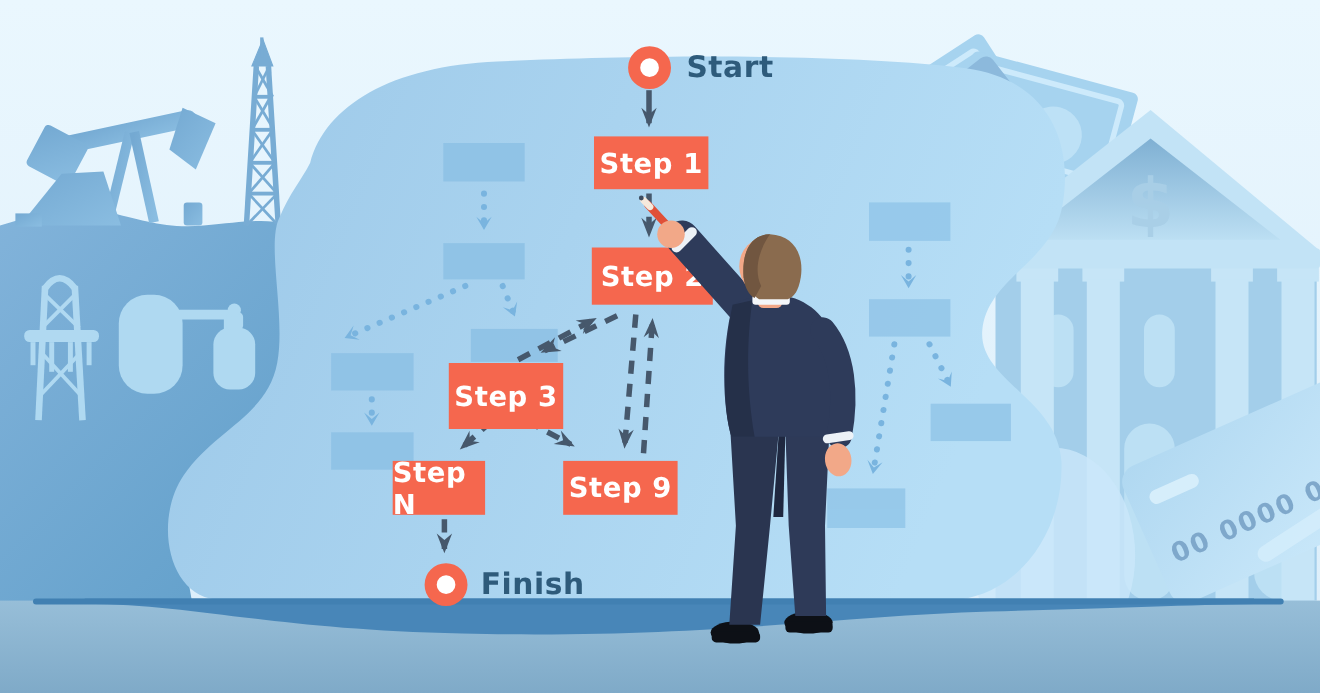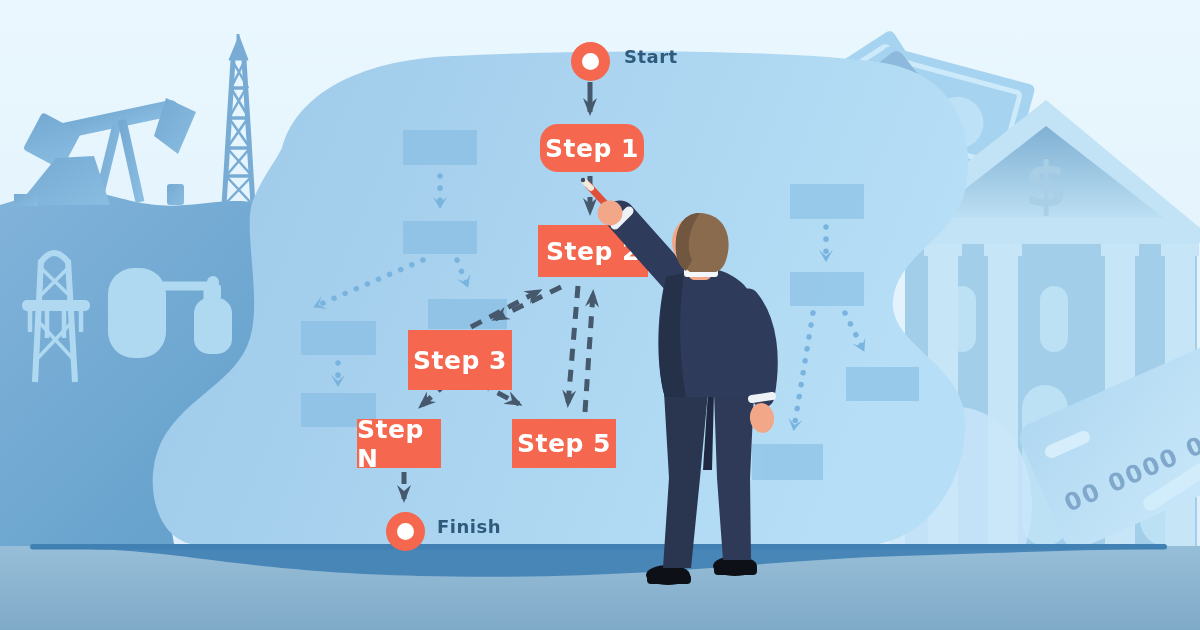--- a/index.html
+++ b/index.html
@@ -12,23 +12,23 @@
   .layer{position:absolute;left:0;top:0;width:1200px;height:630px;}
   .step-box{
     position:absolute;display:flex;align-items:center;justify-content:center;
     background:#F5674E;color:#fff;font-weight:bold;font-size:25px;letter-spacing:.5px;
   }
   .ring{
     position:absolute;width:17px;height:17px;border:11px solid #F5674E;
     border-radius:50%;background:#fff;
   }
   .node-label{
-    position:absolute;color:#2E5B7B;font-weight:bold;font-size:18px;letter-spacing:.5px;
+    position:absolute;color:#2E5B7B;font-weight:bold;font-size:27px;letter-spacing:.5px;
   }
-  #step1{left:540px;top:124px;width:104px;height:48px;border-radius:18px;}
+  #step1{left:540px;top:124px;width:104px;height:48px;}
   #step2{left:538px;top:225px;width:110px;height:52px;}
   #step3{left:408px;top:330px;width:104px;height:60px;}
   #stepN{left:357px;top:419px;width:84px;height:49px;}
   #step4{left:512px;top:419px;width:104px;height:49px;}
   #start-ring{left:571px;top:42px;}
   #finish-ring{left:386px;top:512px;}
   #start-label{left:624px;top:46px;}
   #finish-label{left:437px;top:516px;}
 </style>
 </head>
@@ -244,21 +244,21 @@
       </g>
     </g>
   </svg>
 
   <div class="ring" id="start-ring"></div>
   <div class="node-label" id="start-label">Start</div>
   <div class="step-box" id="step1">Step 1</div>
   <div class="step-box" id="step2">Step 2</div>
   <div class="step-box" id="step3">Step 3</div>
   <div class="step-box" id="stepN">Step N</div>
-  <div class="step-box" id="step4">Step 5</div>
+  <div class="step-box" id="step4">Step 9</div>
   <div class="ring" id="finish-ring"></div>
   <div class="node-label" id="finish-label">Finish</div>
 
   <svg class="layer" width="1200" height="630" viewBox="0 0 1200 630">
     <g>
 
       <g fill="#0D1016">
         <ellipse cx="668" cy="575" rx="22" ry="10"></ellipse>
         <rect x="647" y="574" width="44" height="10" rx="4"></rect>
         <ellipse cx="735" cy="566" rx="22" ry="10"></ellipse>

